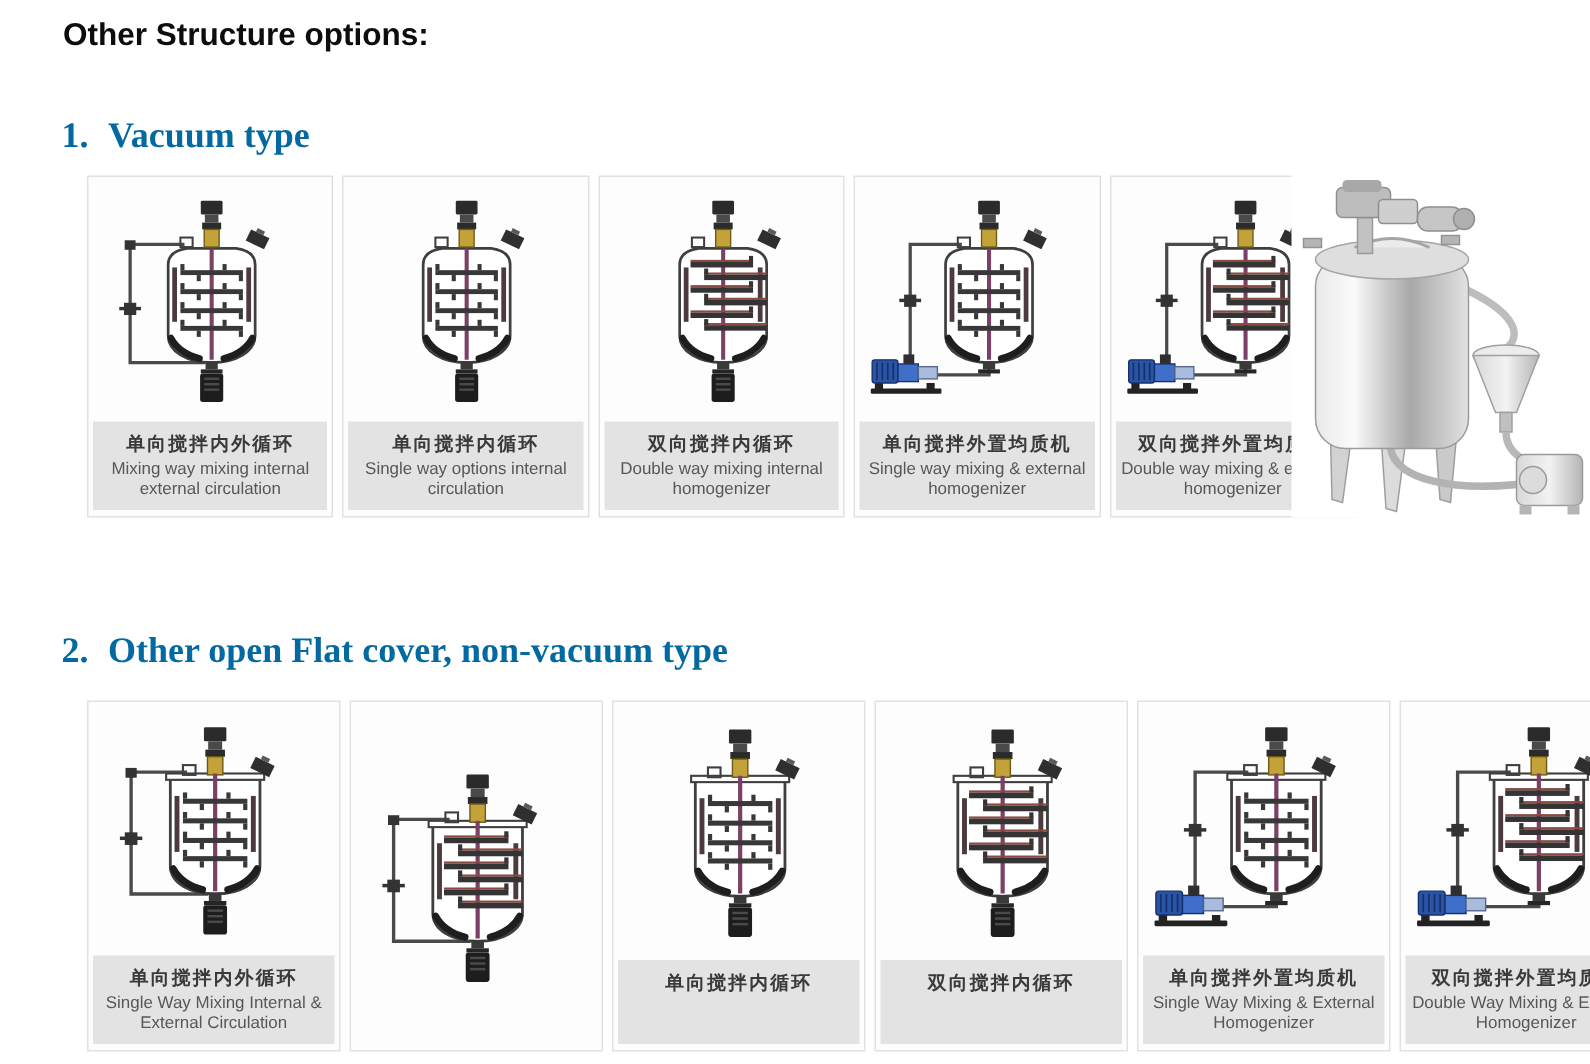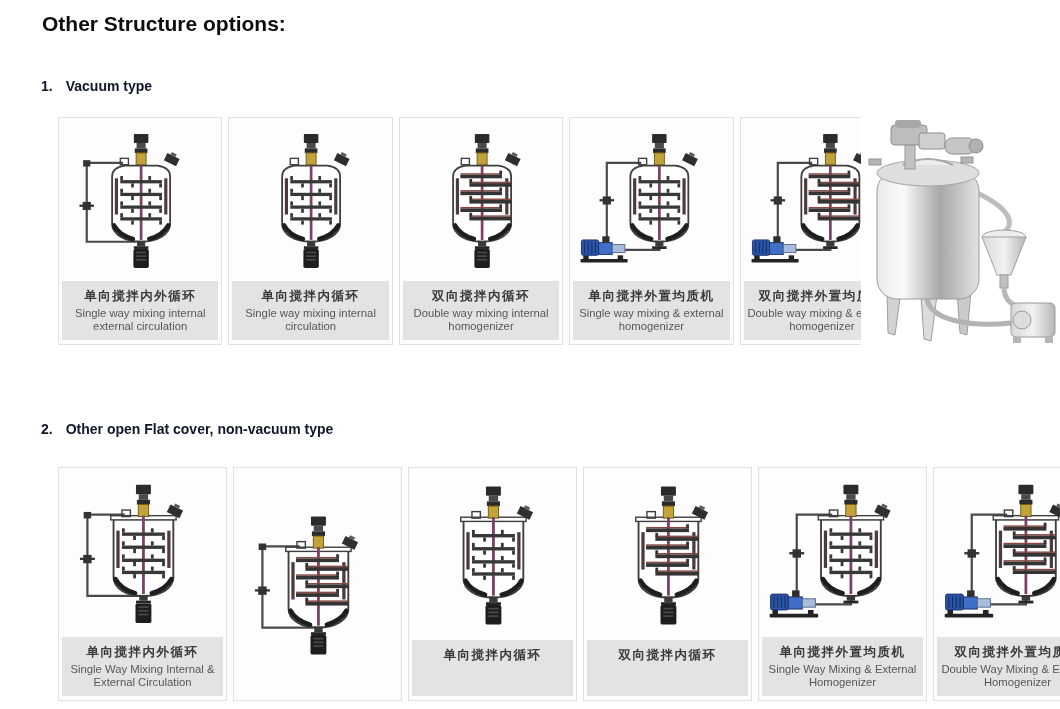--- a/index.html
+++ b/index.html
@@ -5,22 +5,22 @@
   html,body{margin:0;padding:0;}
   body{
     width:1060px;height:709px;position:relative;background:#ffffff;
     font-family:"Liberation Sans",sans-serif;overflow:hidden;
   }
   .page-title{
     position:absolute;left:42px;top:12px;
     font-family:Liberation Sans, sans-serif;font-weight:700;font-size:21px;color:#0d0d0d;
   }
   .section-heading{
-    position:absolute;font-family:Liberation Sans, sans-serif;font-weight:700;
-    font-size:14px;color:#0f172a;white-space:nowrap;
+    position:absolute;font-family:Liberation Serif, serif;font-weight:700;
+    font-size:24px;color:#0369a1;white-space:nowrap;
   }
   #sec1-heading{left:41px;top:78px;}
   #sec2-heading{left:41px;top:421px;}
   .section-heading .num{display:inline-block;margin-right:13px;}
   .cards-row{position:absolute;display:flex;gap:6px;padding-left:44px;}
   #row1{left:14px;top:117px;width:846px;height:228px;}
   #row2{left:14px;top:467px;width:1044px;height:234px;}
   .card{
     flex:1;background:#fdfdfd;border:1px solid #e1e1e1;box-sizing:border-box;
     display:flex;flex-direction:column;min-width:0;
@@ -93,21 +93,21 @@
           <rect x="79.5" y="123" width="9" height="6" fill="#3a3a3a"></rect>
           <rect x="76" y="129" width="16" height="3" fill="#262626"></rect>
           <rect x="75.5" y="132" width="17" height="21" rx="2" fill="#1d1d1d"></rect>
           <rect x="78.5" y="135" width="11" height="1.8" fill="#4a4a4a"></rect>
           <rect x="78.5" y="139" width="11" height="1.8" fill="#4a4a4a"></rect>
           <rect x="78.5" y="143" width="11" height="1.8" fill="#4a4a4a"></rect>
         </svg>
       </div>
       <div class="caption">
         <div class="zh">单向搅拌内外循环</div>
-        <div class="en">Single way mixing internal external circulation</div>
+        <div class="en">Mixing way mixing internal external circulation</div>
       </div>
     </div>
     <div class="card">
       <div class="diagram">
         <svg viewBox="0 0 166 158" preserveAspectRatio="xMidYMid meet" xmlns="http://www.w3.org/2000/svg">
           <path d="M52 104 V52 Q52 42 66 40 H102 Q116 42 116 52 V104 C116 116 102 124 84 124 C66 124 52 116 52 104 Z" fill="#fff" stroke="#3f3f3f" stroke-width="2"></path>
           <rect x="55" y="54" width="3.5" height="40" fill="#4d3a3f"></rect>
           <rect x="109.5" y="54" width="3.5" height="40" fill="#4d3a3f"></rect>
           <path d="M54 106 Q60 117 75 121" stroke="#1e1e1e" stroke-width="5" fill="none" stroke-linecap="round"></path>
           <path d="M114 106 Q108 117 93 121" stroke="#1e1e1e" stroke-width="5" fill="none" stroke-linecap="round"></path>
@@ -144,21 +144,21 @@
           <rect x="79.5" y="123" width="9" height="6" fill="#3a3a3a"></rect>
           <rect x="76" y="129" width="16" height="3" fill="#262626"></rect>
           <rect x="75.5" y="132" width="17" height="21" rx="2" fill="#1d1d1d"></rect>
           <rect x="78.5" y="135" width="11" height="1.8" fill="#4a4a4a"></rect>
           <rect x="78.5" y="139" width="11" height="1.8" fill="#4a4a4a"></rect>
           <rect x="78.5" y="143" width="11" height="1.8" fill="#4a4a4a"></rect>
         </svg>
       </div>
       <div class="caption">
         <div class="zh">单向搅拌内循环</div>
-        <div class="en">Single way mixing internal circulation</div>
+        <div class="en">Single way options internal circulation</div>
       </div>
     </div>
     <div class="card">
       <div class="diagram">
         <svg viewBox="0 0 166 158" preserveAspectRatio="xMidYMid meet" xmlns="http://www.w3.org/2000/svg">
           <path d="M52 104 V52 Q52 42 66 40 H102 Q116 42 116 52 V104 C116 116 102 124 84 124 C66 124 52 116 52 104 Z" fill="#fff" stroke="#3f3f3f" stroke-width="2"></path>
           <rect x="55" y="54" width="3.5" height="40" fill="#4d3a3f"></rect>
           <rect x="109.5" y="54" width="3.5" height="40" fill="#4d3a3f"></rect>
           <path d="M54 106 Q60 117 75 121" stroke="#1e1e1e" stroke-width="5" fill="none" stroke-linecap="round"></path>
           <path d="M114 106 Q108 117 93 121" stroke="#1e1e1e" stroke-width="5" fill="none" stroke-linecap="round"></path>

